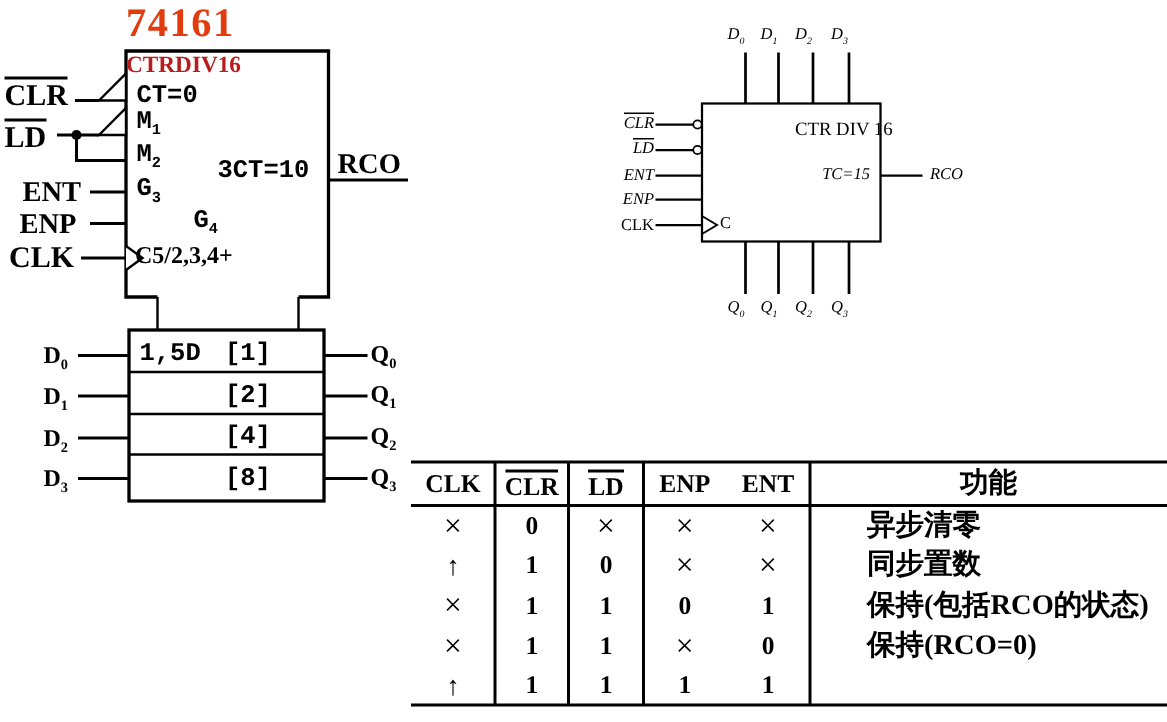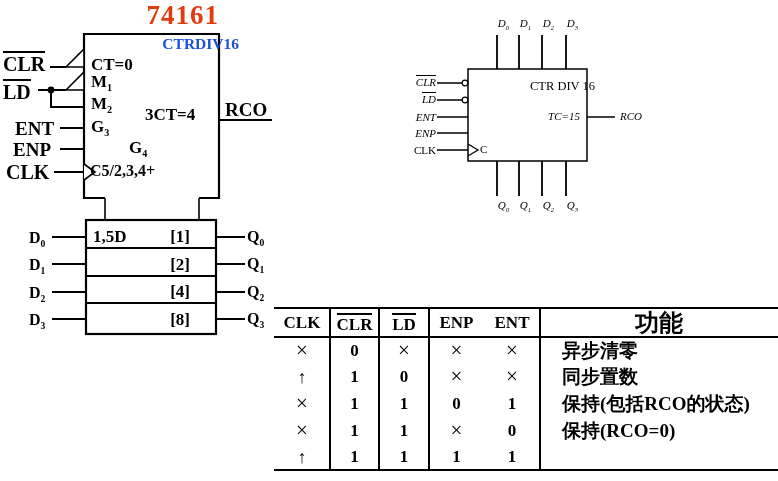--- a/index.html
+++ b/index.html
@@ -1,42 +1,42 @@
 <!DOCTYPE html>
 <html><head>
 <meta charset="utf-8">
 <style>
   html,body{margin:0;padding:0;background:#fff;}
   #canvas{position:relative;width:778px;height:481px;background:#fff;overflow:hidden;
           font-family:"Liberation Serif","DejaVu Serif",serif;color:#000;}
   .abs{position:absolute;white-space:nowrap;line-height:1;}
   .b{font-weight:bold;}
   .it{font-style:italic;}
-  .ctr{text-align:right;}
+  .ctr{text-align:left;}
   .ov{display:inline-block;border-top:2px solid #000;padding-top:1px;line-height:1;}
   .ov-thin{display:inline-block;border-top:1.4px solid #000;padding-top:1px;line-height:1;}
   sub{font-size:0.6em;line-height:0;}
   svg{position:absolute;left:0;top:0;}
   
   .big-title{font-size:27px;letter-spacing:1px;}
   .inner-title{font-size:15.5px;}
-  .pin17{font-size:17px;}
+  .pin17{font-size:17px;font-family:Liberation Mono, monospace;}
   .lbl19{font-size:19px;}
   .lbl20{font-size:20px;}
   .lbl16{font-size:16px;}
   
   .sm{font-size:11px;}
   .sm2{font-size:12.5px;padding-left:35px;}
   
   .tbl-title{font-size:22px;}
   .hdr-row,.data-row{display:flex;align-items:center;}
   .c-clk{width:56px;} .c-clr{width:49px;} .c-ld{width:50px;}
   .c-enp{width:55px;} .c-ent{width:56px;} .c-func{flex:1;}
   .cell{display:flex;align-items:center;justify-content:center;font-weight:bold;font-size:17px;}
-  .cell.func{justify-content:flex-start;padding-left:22px;font-size:19px;}
+  .cell.func{justify-content:flex-start;padding-left:38px;font-size:19px;}
   .sym-x{font-weight:400;font-size:21px;}
   .sym-up{font-size:18px;}
 </style>
 </head>
 <body>
 
 <div id="canvas">
 
   <svg width="778" height="481" viewBox="0 0 778 481" stroke="#000">
     <g fill="none">
@@ -70,29 +70,29 @@
       <path d="M468,144 L478,150 L468,156" stroke-width="1.3"></path>
       <path d="M587,117 H615" stroke-width="1.5"></path>
     </g>
     <g stroke-width="2">
       <path d="M274,308 H778 M274,337 H778 M274,470 H778"></path>
       <path d="M330,308 V470 M379,308 V470 M429,308 V470 M540,308 V470"></path>
     </g>
   </svg>
 
   <div class="abs b big-title ctr" style="left:84px;top:2px;width:135px;color:#e23b0e;">74161</div>
-  <div class="abs b inner-title ctr" style="left:84px;top:36px;width:155px;color:#1d4ed8;">CTRDIV16</div>
+  <div class="abs b inner-title ctr" style="left:84px;top:36px;width:155px;color:#b91c1c;">CTRDIV16</div>
 
   <div class="abs b pin17" style="left:91px;top:56px;">CT=0</div>
   <div class="abs b pin17" style="left:91px;top:73px;"><span>M</span><sub>1</sub></div>
   <div class="abs b pin17" style="left:91px;top:95px;"><span>M</span><sub>2</sub></div>
   <div class="abs b pin17" style="left:91px;top:118px;"><span>G</span><sub>3</sub></div>
   <div class="abs b pin17" style="left:91px;top:139px;margin-left:38px;"><span>G</span><sub>4</sub></div>
   <div class="abs b lbl16" style="left:90px;top:163px;">C5/2,3,4+</div>
-  <div class="abs b pin17" style="left:145px;top:106px;">3CT=4</div>
+  <div class="abs b pin17" style="left:145px;top:106px;">3CT=10</div>
   <div class="abs b lbl19" style="left:225px;top:100px;">RCO</div>
 
   <div class="abs b lbl20" style="left:3px;top:51px;"><span class="ov">CLR</span></div>
   <div class="abs b lbl20" style="left:3px;top:79px;"><span class="ov">LD</span></div>
   <div class="abs b lbl19" style="left:15px;top:119px;">ENT</div>
   <div class="abs b lbl19" style="left:13px;top:140px;">ENP</div>
   <div class="abs b lbl20" style="left:6px;top:162px;">CLK</div>
 
   <div class="abs b pin17" style="left:93px;top:228px;">1,5D</div>
   <div class="abs b pin17 ctr" style="left:150px;top:228px;width:40px;">[1]</div>
@@ -136,21 +136,21 @@
   <div class="abs hdr-row" style="left:274px;top:309px;width:504px;height:27px;">
     <div class="cell c-clk">CLK</div>
     <div class="cell c-clr">
         <span class="ov">CLR</span>
       </div>
     <div class="cell c-ld">
         <span class="ov">LD</span>
       </div>
     <div class="cell c-enp">ENP</div>
     <div class="cell c-ent">ENT</div>
-    <div class="cell c-func" style="font-size:24px;">功能</div>
+    <div class="cell c-func" style="font-size:19px;">功能</div>
   </div>
 
   <div class="abs" style="left:274px;top:337px;width:504px;height:133px;display:flex;flex-direction:column;">
     <div class="data-row" style="flex:1;">
       <div class="cell c-clk sym-x">×</div>
       <div class="cell c-clr">0</div>
       <div class="cell c-ld sym-x">×</div>
       <div class="cell c-enp sym-x">×</div>
       <div class="cell c-ent sym-x">×</div>
       <div class="cell c-func func">异步清零</div>

